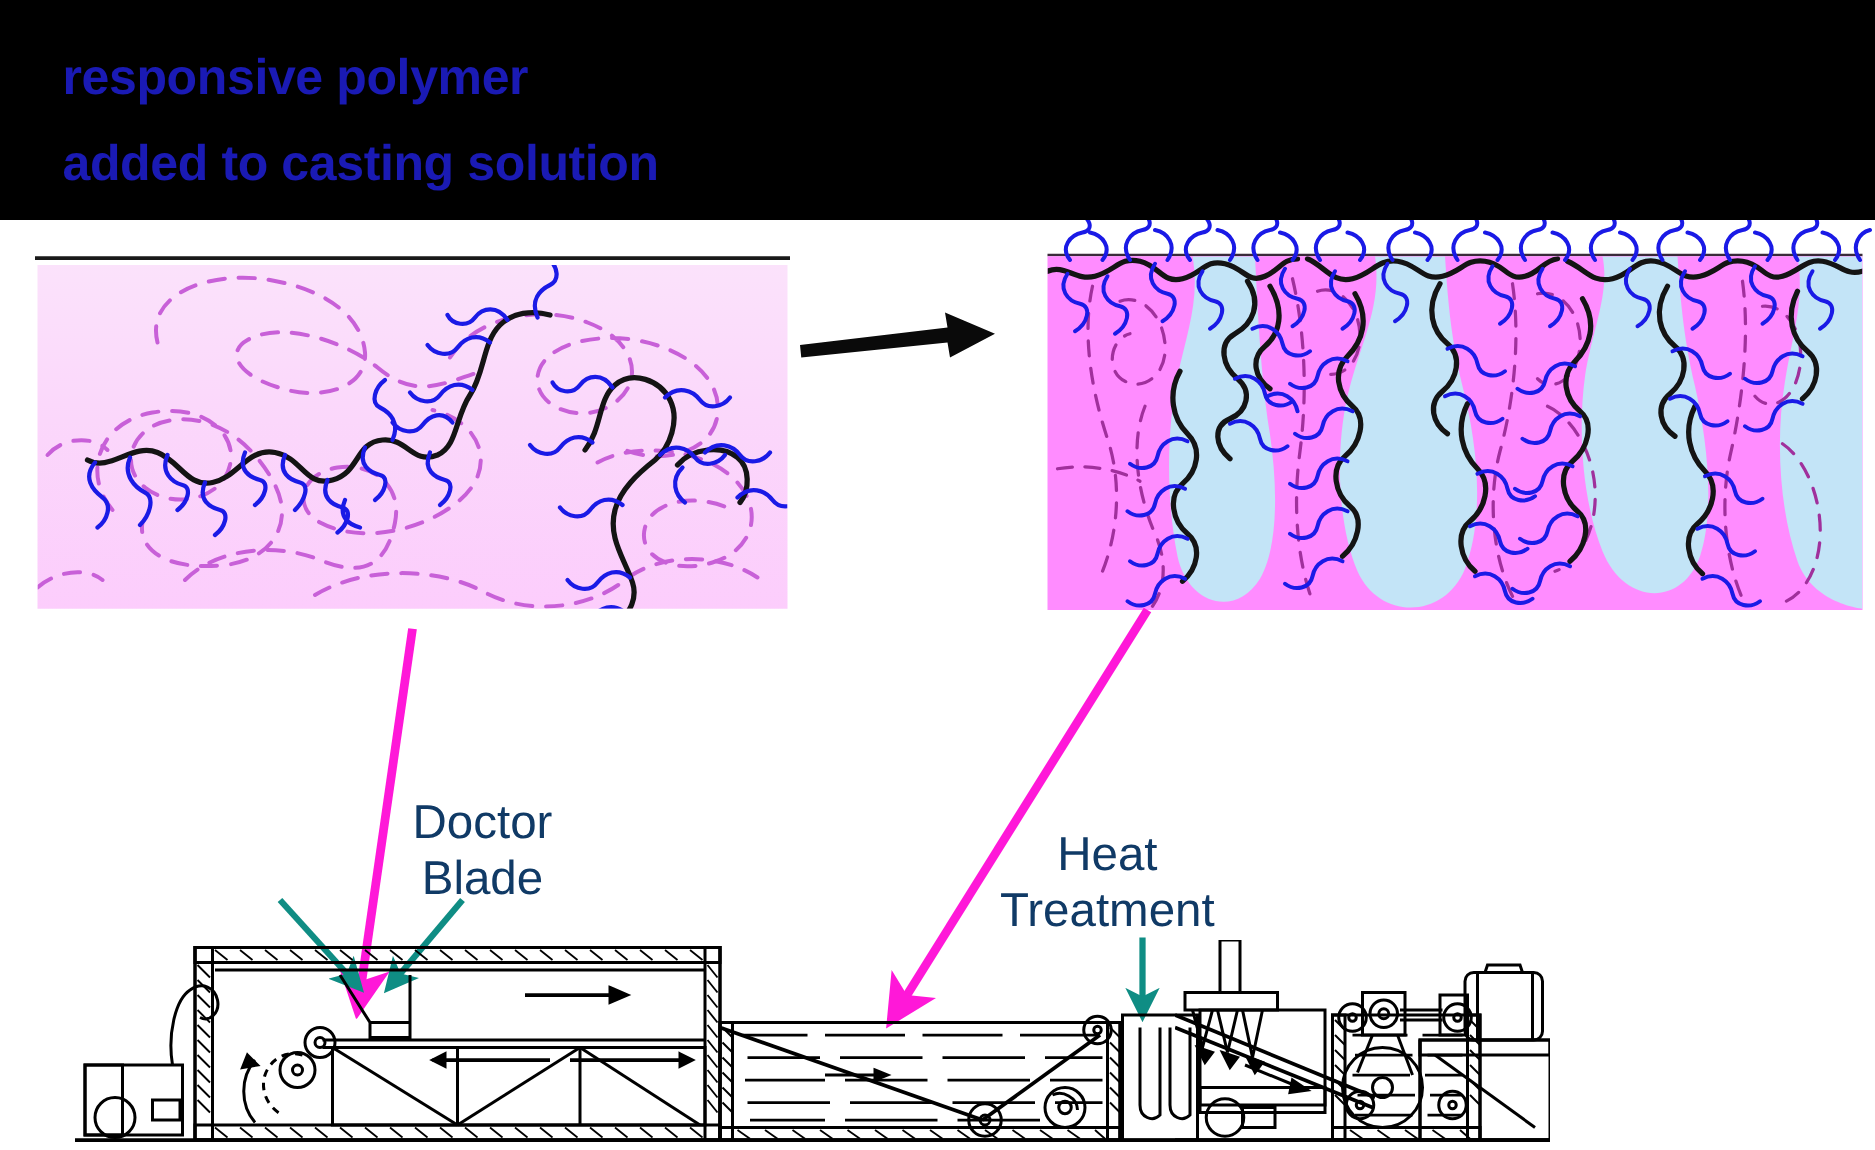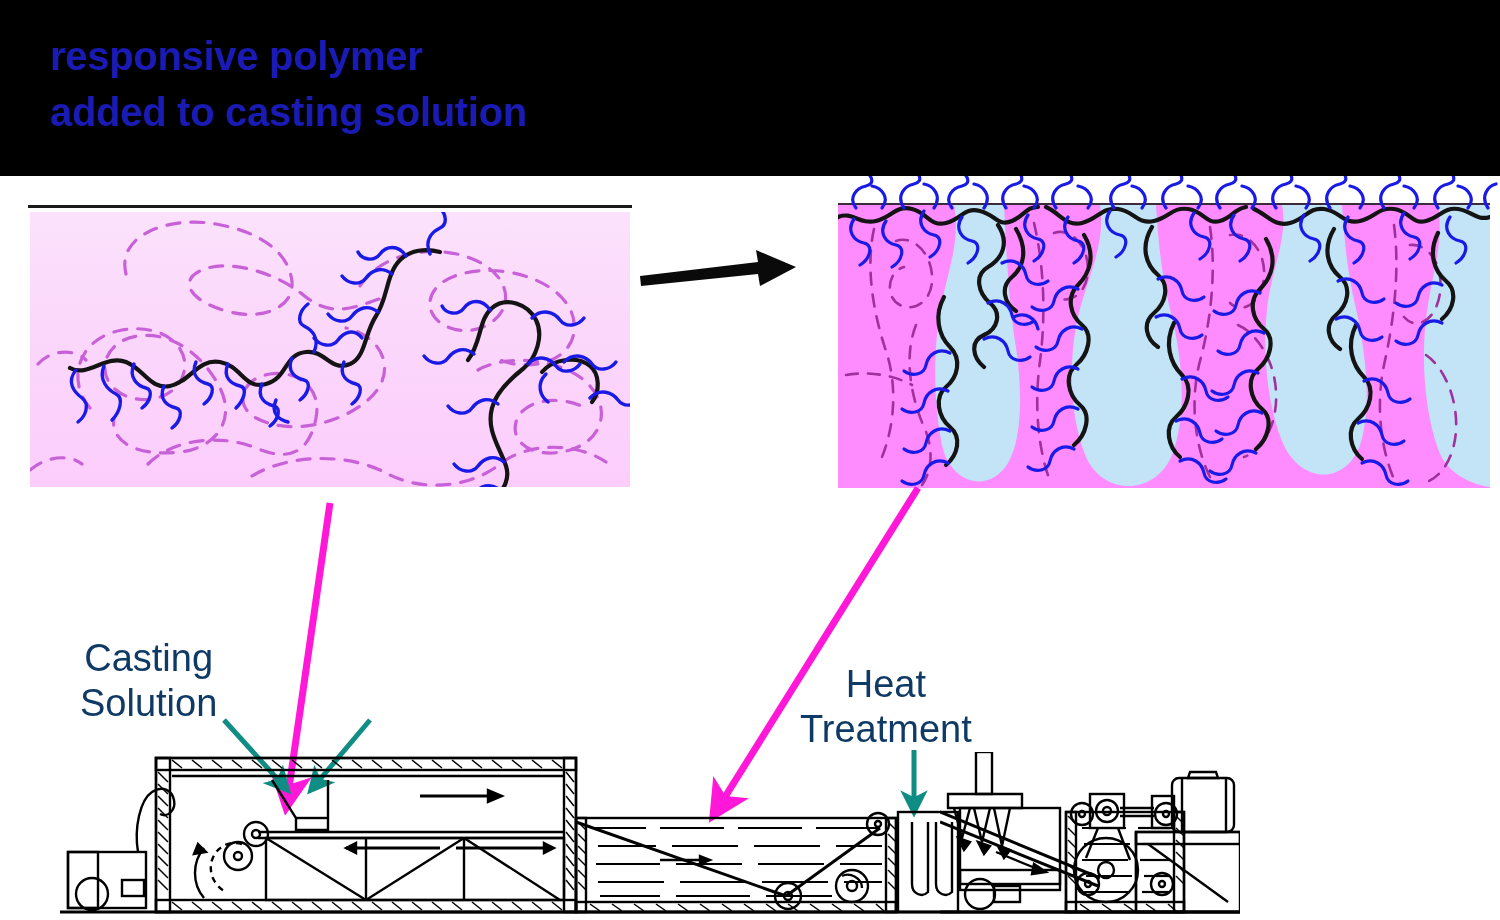--- a/index.html
+++ b/index.html
@@ -4,21 +4,21 @@
 <style>
   html,body{margin:0;padding:0;background:#ffffff;}
   body{width:1500px;height:920px;position:relative;overflow:hidden;
        font-family:"Liberation Sans", sans-serif;}
 
   #stage{position:absolute;left:0;top:0;width:1500px;height:920px;background:#ffffff;}
 
   
   .header-band{position:absolute;left:0;top:0;width:1500px;height:176px;background:#000000;}
   .header-title{position:absolute;color:#1a1ab4;font-weight:bold;font-size:40px;
-                line-height:56px;letter-spacing:-0.3px;white-space:pre-line;}
+                line-height:69px;letter-spacing:-0.3px;white-space:pre-line;}
   #title-left{left:50px;top:28px;}
   #title-right{left:866px;top:28px;}
 
   
   .panel{position:absolute;overflow:hidden;}
   #panel-left{left:30px;top:212px;width:600px;height:275px;
     background:linear-gradient(180deg,#fbe2fb 0%, #fbd7fb 45%, #fccdfc 100%);}
   #panel-right{left:838px;top:205px;width:652px;height:283px;background:#ff8cff;}
 
   .surface-line{position:absolute;height:3px;background:#1a1a1a;}
@@ -246,22 +246,22 @@
 
   <svg class="magenta-arrow" style="left:700px;top:480px;" width="230" height="345" viewBox="0 0 230 345">
     <defs>
       <marker id="mg2" viewBox="0 0 12 12" refX="6" refY="6" markerWidth="6" markerHeight="6" orient="auto">
         <path d="M0,0 L12,6 L0,12 L3,6 Z" fill="#ff18d8"></path>
       </marker>
     </defs>
     <path d="M218,8 L20,325" stroke="#ff18d8" stroke-width="7" fill="none" marker-end="url(#mg2)"></path>
   </svg>
 
-  <div class="proc-label" id="lbl-casting">Casting
-Solution</div>
+  <div class="proc-label" id="lbl-doctor">Doctor
+Blade</div>
   <div class="proc-label" id="lbl-heat">Heat
 Treatment</div>
 
   <svg class="teal-arrow" style="left:220px;top:716px;" width="90" height="86" viewBox="0 0 90 86">
     <defs>
       <marker id="tl1" viewBox="0 0 12 12" refX="6" refY="6" markerWidth="5.5" markerHeight="5.5" orient="auto">
         <path d="M0,0 L12,6 L0,12 L3,6 Z" fill="#0f8d84"></path>
       </marker>
     </defs>
     <path d="M4,4 L62,68" stroke="#0f8d84" stroke-width="5" fill="none" marker-end="url(#tl1)"></path>

